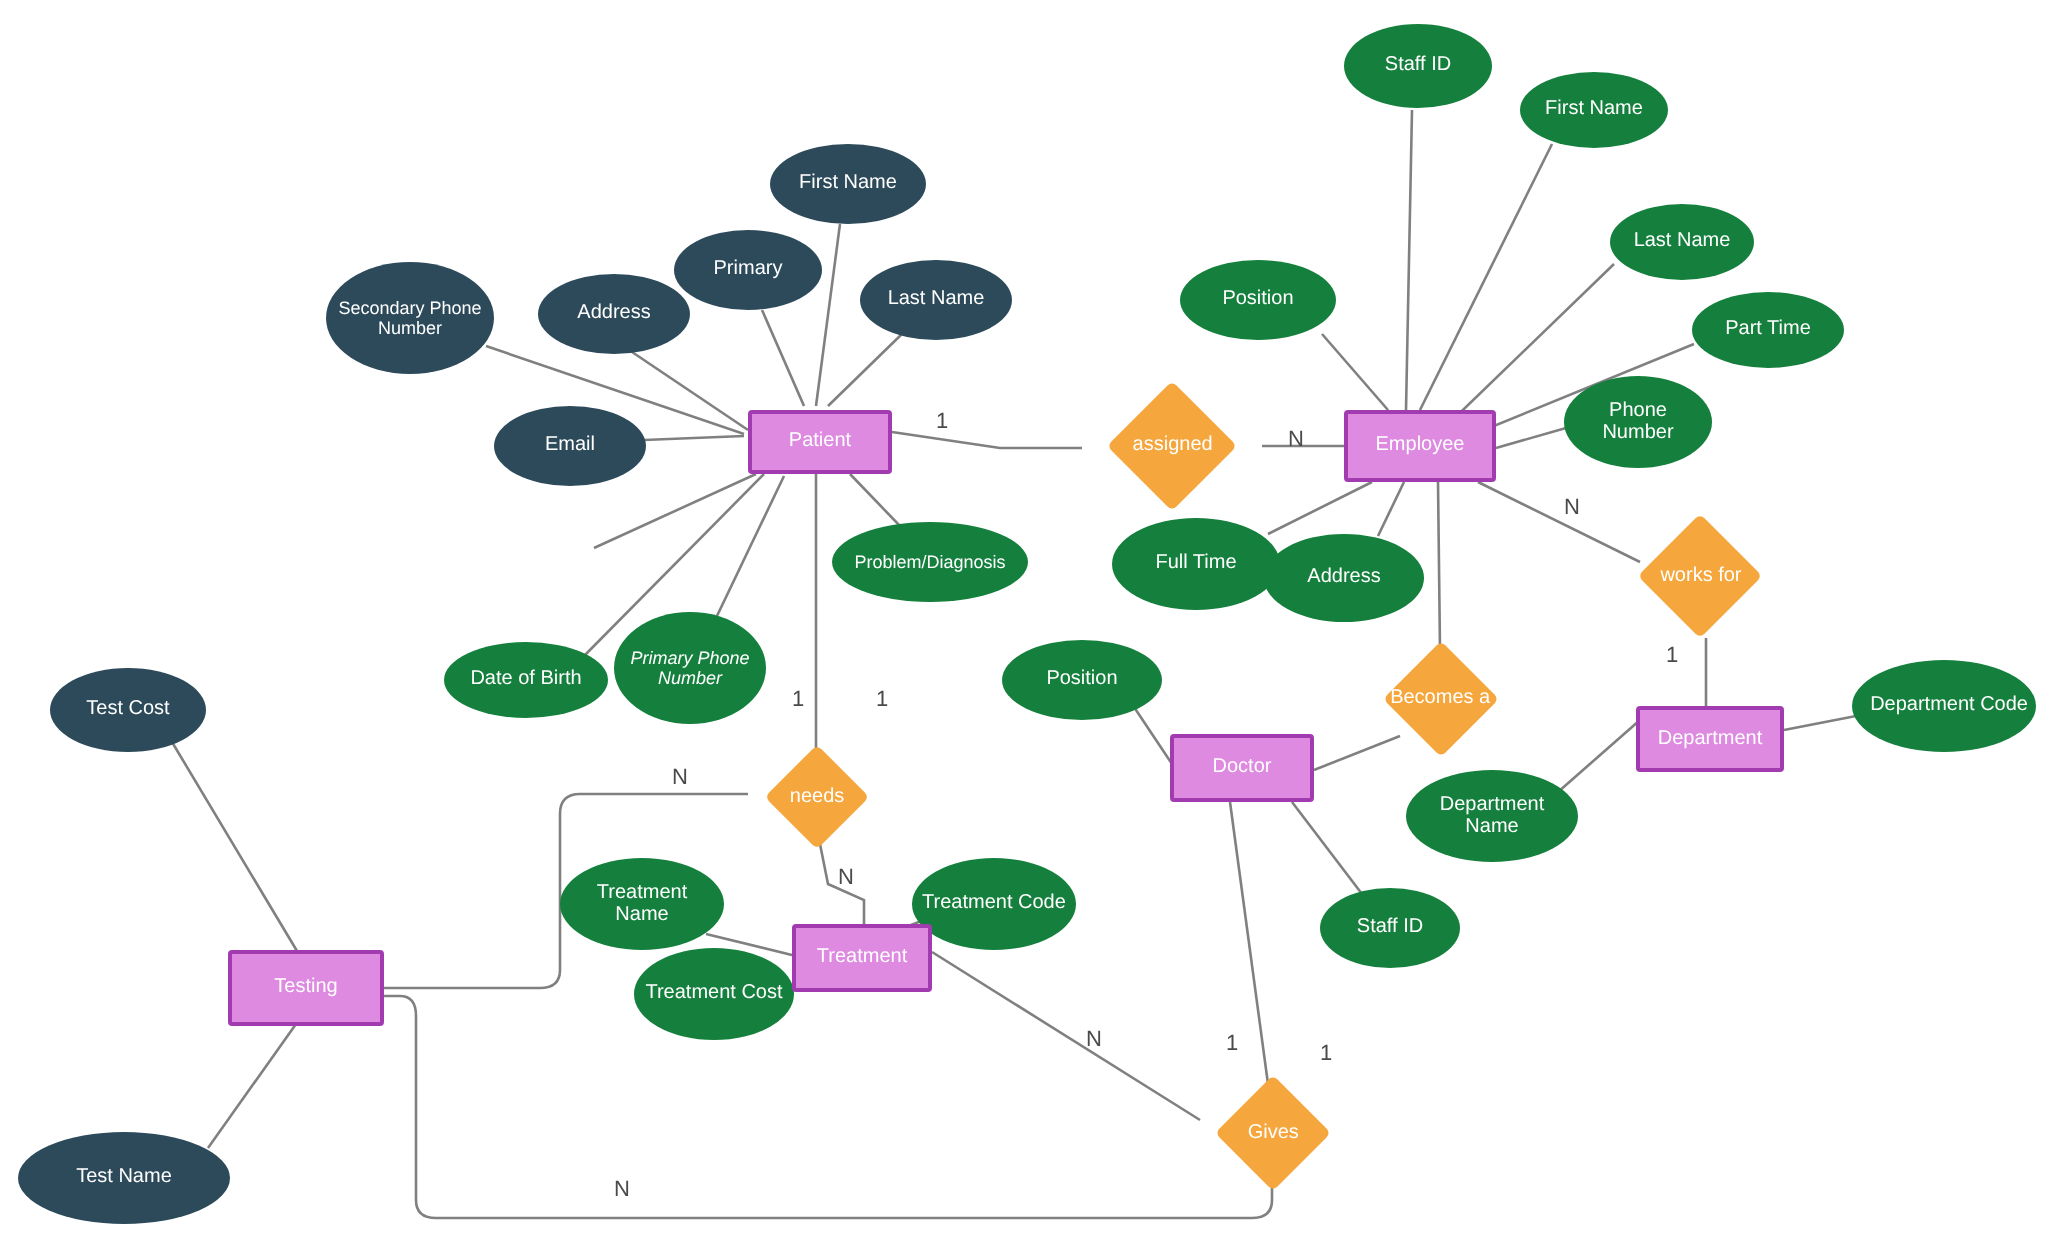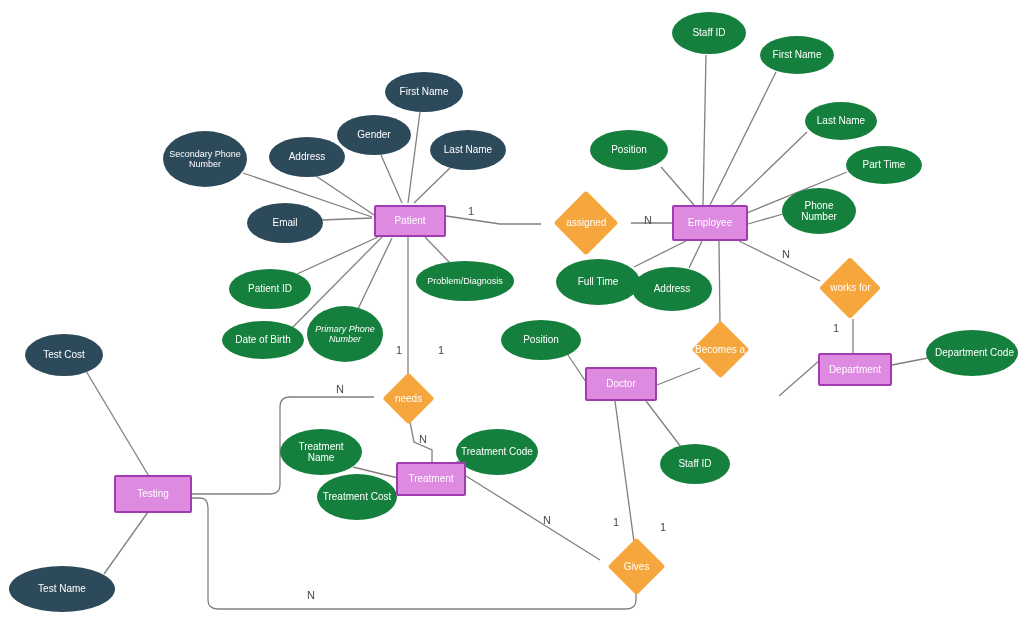--- a/index.html
+++ b/index.html
@@ -65,33 +65,30 @@
       <path d="M 104 574 L 148 512" fill="none" stroke="#808080" stroke-width="1.3"></path>
       <path d="M 192 498 L 200 498 Q 208 498 208 508 L 208 600 Q 208 609 218 609 L 626 609 Q 636 609 636 600 L 636 588" fill="none" stroke="#808080" stroke-width="1.3"></path>
     </svg>
 <div class="node ellipse att-dark" style="left: 163px; top: 131px; width: 84px; height: 56px; font-size: 9px; padding: 0px 4px;">
       <span>Secondary Phone Number</span>
     </div>
     <div class="node ellipse att-dark" style="left: 269px; top: 137px; width: 76px; height: 40px; font-size: 10px; padding: 0px 4px;">
       <span>Address</span>
     </div>
     <div class="node ellipse att-dark" style="left: 337px; top: 115px; width: 74px; height: 40px; font-size: 10px; padding: 0px 4px;">
-      <span>Gender</span>
+      <span>Primary</span>
     </div>
     <div class="node ellipse att-dark" style="left: 385px; top: 72px; width: 78px; height: 40px; font-size: 10px; padding: 0px 4px;">
       <span>First  Name</span>
     </div>
     <div class="node ellipse att-dark" style="left: 430px; top: 130px; width: 76px; height: 40px; font-size: 10px; padding: 0px 4px;">
       <span>Last Name</span>
     </div>
     <div class="node ellipse att-dark" style="left: 247px; top: 203px; width: 76px; height: 40px; font-size: 10px; padding: 0px 4px;">
       <span>Email</span>
-    </div>
-    <div class="node ellipse att-orange" style="left: 229px; top: 269px; width: 82px; height: 40px; font-size: 10px; padding: 0px 4px;">
-      <span>Patient ID</span>
     </div>
     <div class="node ellipse att-orange" style="left: 222px; top: 321px; width: 82px; height: 38px; font-size: 10px; padding: 0px 4px;">
       <span>Date  of Birth</span>
     </div>
     <div class="node ellipse att-orange" style="left: 307px; top: 306px; width: 76px; height: 56px; font-size: 9px; padding: 0px 4px; font-style: italic;">
       <span>Primary Phone Number</span>
     </div>
     <div class="node ellipse att-orange" style="left: 416px; top: 261px; width: 98px; height: 40px; font-size: 9px; padding: 0px 4px;">
       <span>Problem/Diagnosis</span>
     </div>
@@ -117,20 +114,23 @@
       <span>Full Time</span>
     </div>
     <div class="node ellipse att-orange" style="left: 632px; top: 267px; width: 80px; height: 44px; font-size: 10px; padding: 0px 4px;">
       <span>Address</span>
     </div>
     <div class="node ellipse att-orange" style="left: 501px; top: 320px; width: 80px; height: 40px; font-size: 10px; padding: 0px 4px;">
       <span>Position</span>
     </div>
     <div class="node ellipse att-orange" style="left: 660px; top: 444px; width: 70px; height: 40px; font-size: 10px; padding: 0px 4px;">
       <span>Staff ID</span>
+    </div>
+    <div class="node ellipse att-orange" style="left: 703px; top: 385px; width: 86px; height: 46px; font-size: 10px; padding: 0px 4px;">
+      <span>Department Name</span>
     </div>
     <div class="node ellipse att-orange" style="left: 926px; top: 330px; width: 92px; height: 46px; font-size: 10px; padding: 0px 4px; justify-content: flex-end;">
       <span>Department Code</span>
     </div>
     <div class="node ellipse att-orange" style="left: 280px; top: 429px; width: 82px; height: 46px; font-size: 10px; padding: 0px 4px;">
       <span>Treatment Name</span>
     </div>
     <div class="node ellipse att-orange" style="left: 317px; top: 474px; width: 80px; height: 46px; font-size: 10px; padding: 0px 4px;">
       <span>Treatment Cost</span>
     </div>

